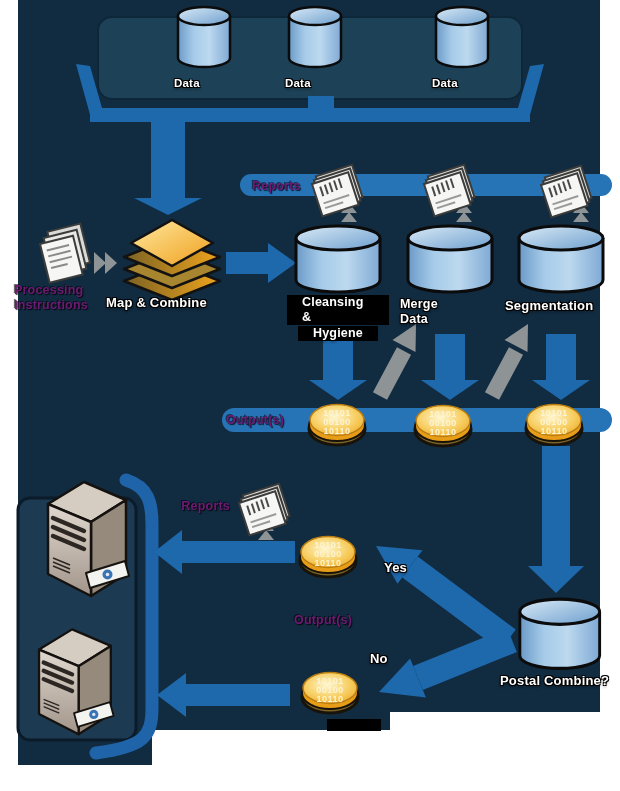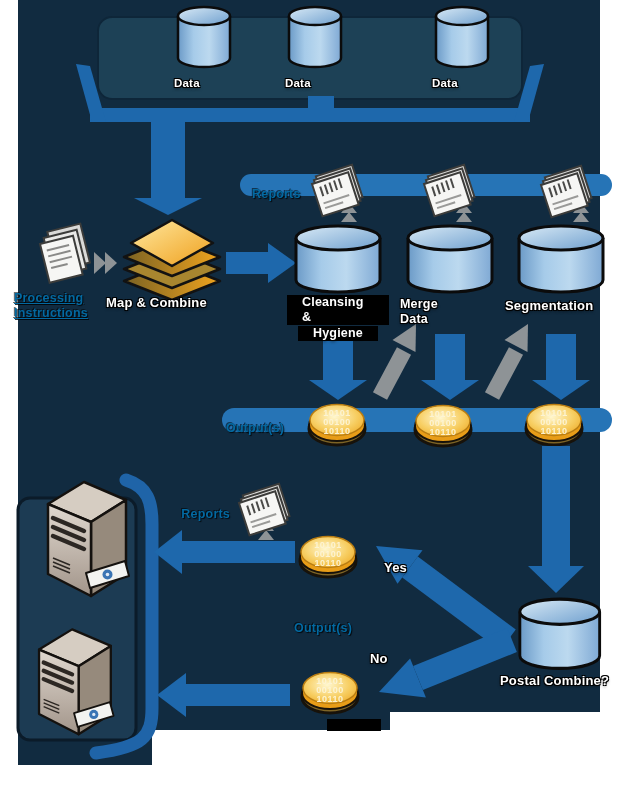--- a/index.html
+++ b/index.html
@@ -8,24 +8,23 @@
     overflow:hidden; font-family:"Liberation Sans", sans-serif;
   }
   .stage svg { position:absolute; left:0; top:0; }
   .lbl { position:absolute; font-weight:bold; text-align:left; line-height:15px; }
   .lbl-white {
     color:#ffffff; font-size:12.5px;
     text-shadow:-1px -1px 0 #000,1px -1px 0 #000,-1px 1px 0 #000,1px 1px 0 #000,0 2px 3px rgba(0,0,0,.55);
     letter-spacing:.2px;
   }
   .lbl-silver {
-    color:#0369a1; font-size:12.5px;
+    color:#701a75; font-size:12.5px;
     text-shadow:-1px -1px 0 rgba(0,0,0,.55),1px 1px 1px rgba(0,0,0,.8);
     letter-spacing:.2px;
-    margin-top:8px;
   }
   .lbl-data { font-size:11.5px; }
   .lbl-big { font-size:13px; }
   .blackbox { display:inline-block; background:#000; padding:0 15px; }
   .stack { display:flex; flex-direction:column; align-items:center; gap:1px; }
   .coin-t { font-family:"Liberation Sans", sans-serif; font-weight:bold; font-size:9px;
             fill:#fdf5d6; text-anchor:middle; letter-spacing:.5px; opacity:.95; }
 </style>
 </head>
 <body>
@@ -283,21 +282,21 @@
       </g>
   <g transform="translate(28,622) scale(0.92)">
         <use href="#server"></use>
       </g>
 </svg>
 
 <div class="lbl lbl-white lbl-data" style="left:174px;top:76px;width:60px;">Data</div>
 <div class="lbl lbl-white lbl-data" style="left:285px;top:76px;width:60px;">Data</div>
 <div class="lbl lbl-white lbl-data" style="left:432px;top:76px;width:60px;">Data</div>
 
-<div class="lbl lbl-silver" style="left:14px;top:283px;width:90px;text-decoration:underline;">
+<div class="lbl lbl-silver" style="left:14px;top:283px;width:90px;">
   <span>Processing</span><br>
   <span>Instructions</span>
 </div>
 
 <div class="lbl lbl-white lbl-big" style="left:106px;top:295px;width:120px;">Map &amp; Combine</div>
 
 <div class="lbl lbl-silver" style="left:252px;top:179px;width:56px;">Reports</div>
 
 <div class="lbl lbl-white stack" style="left:287px;top:295px;width:102px;">
   <span class="blackbox">Cleansing &amp;</span>

